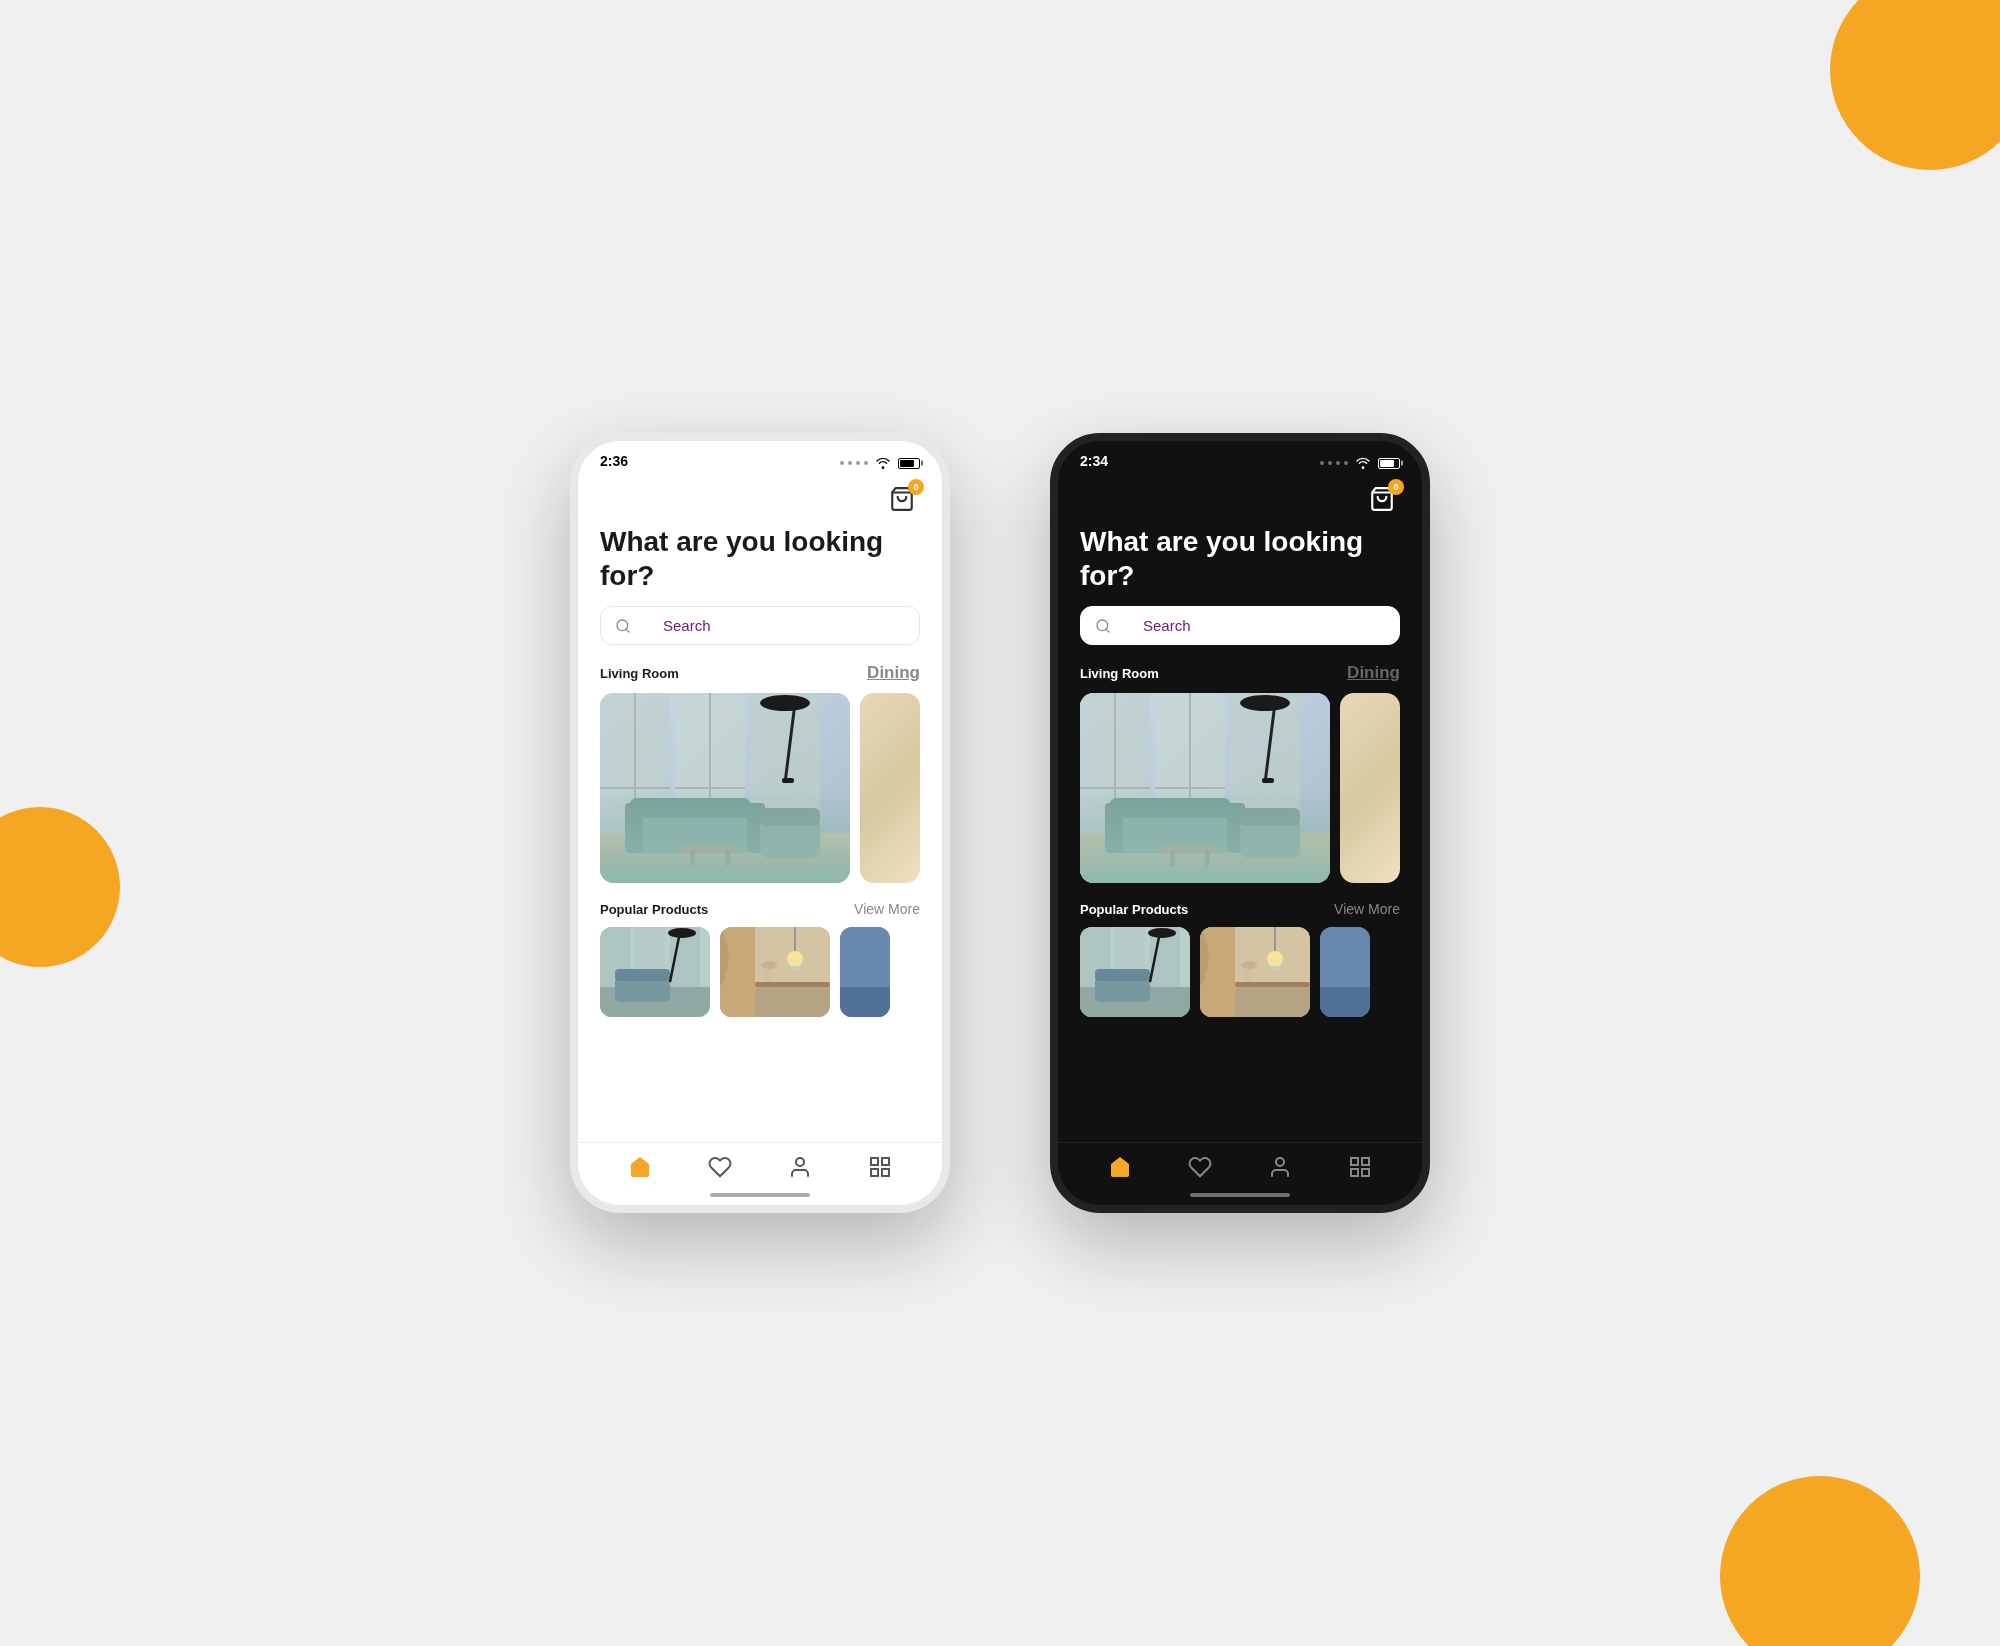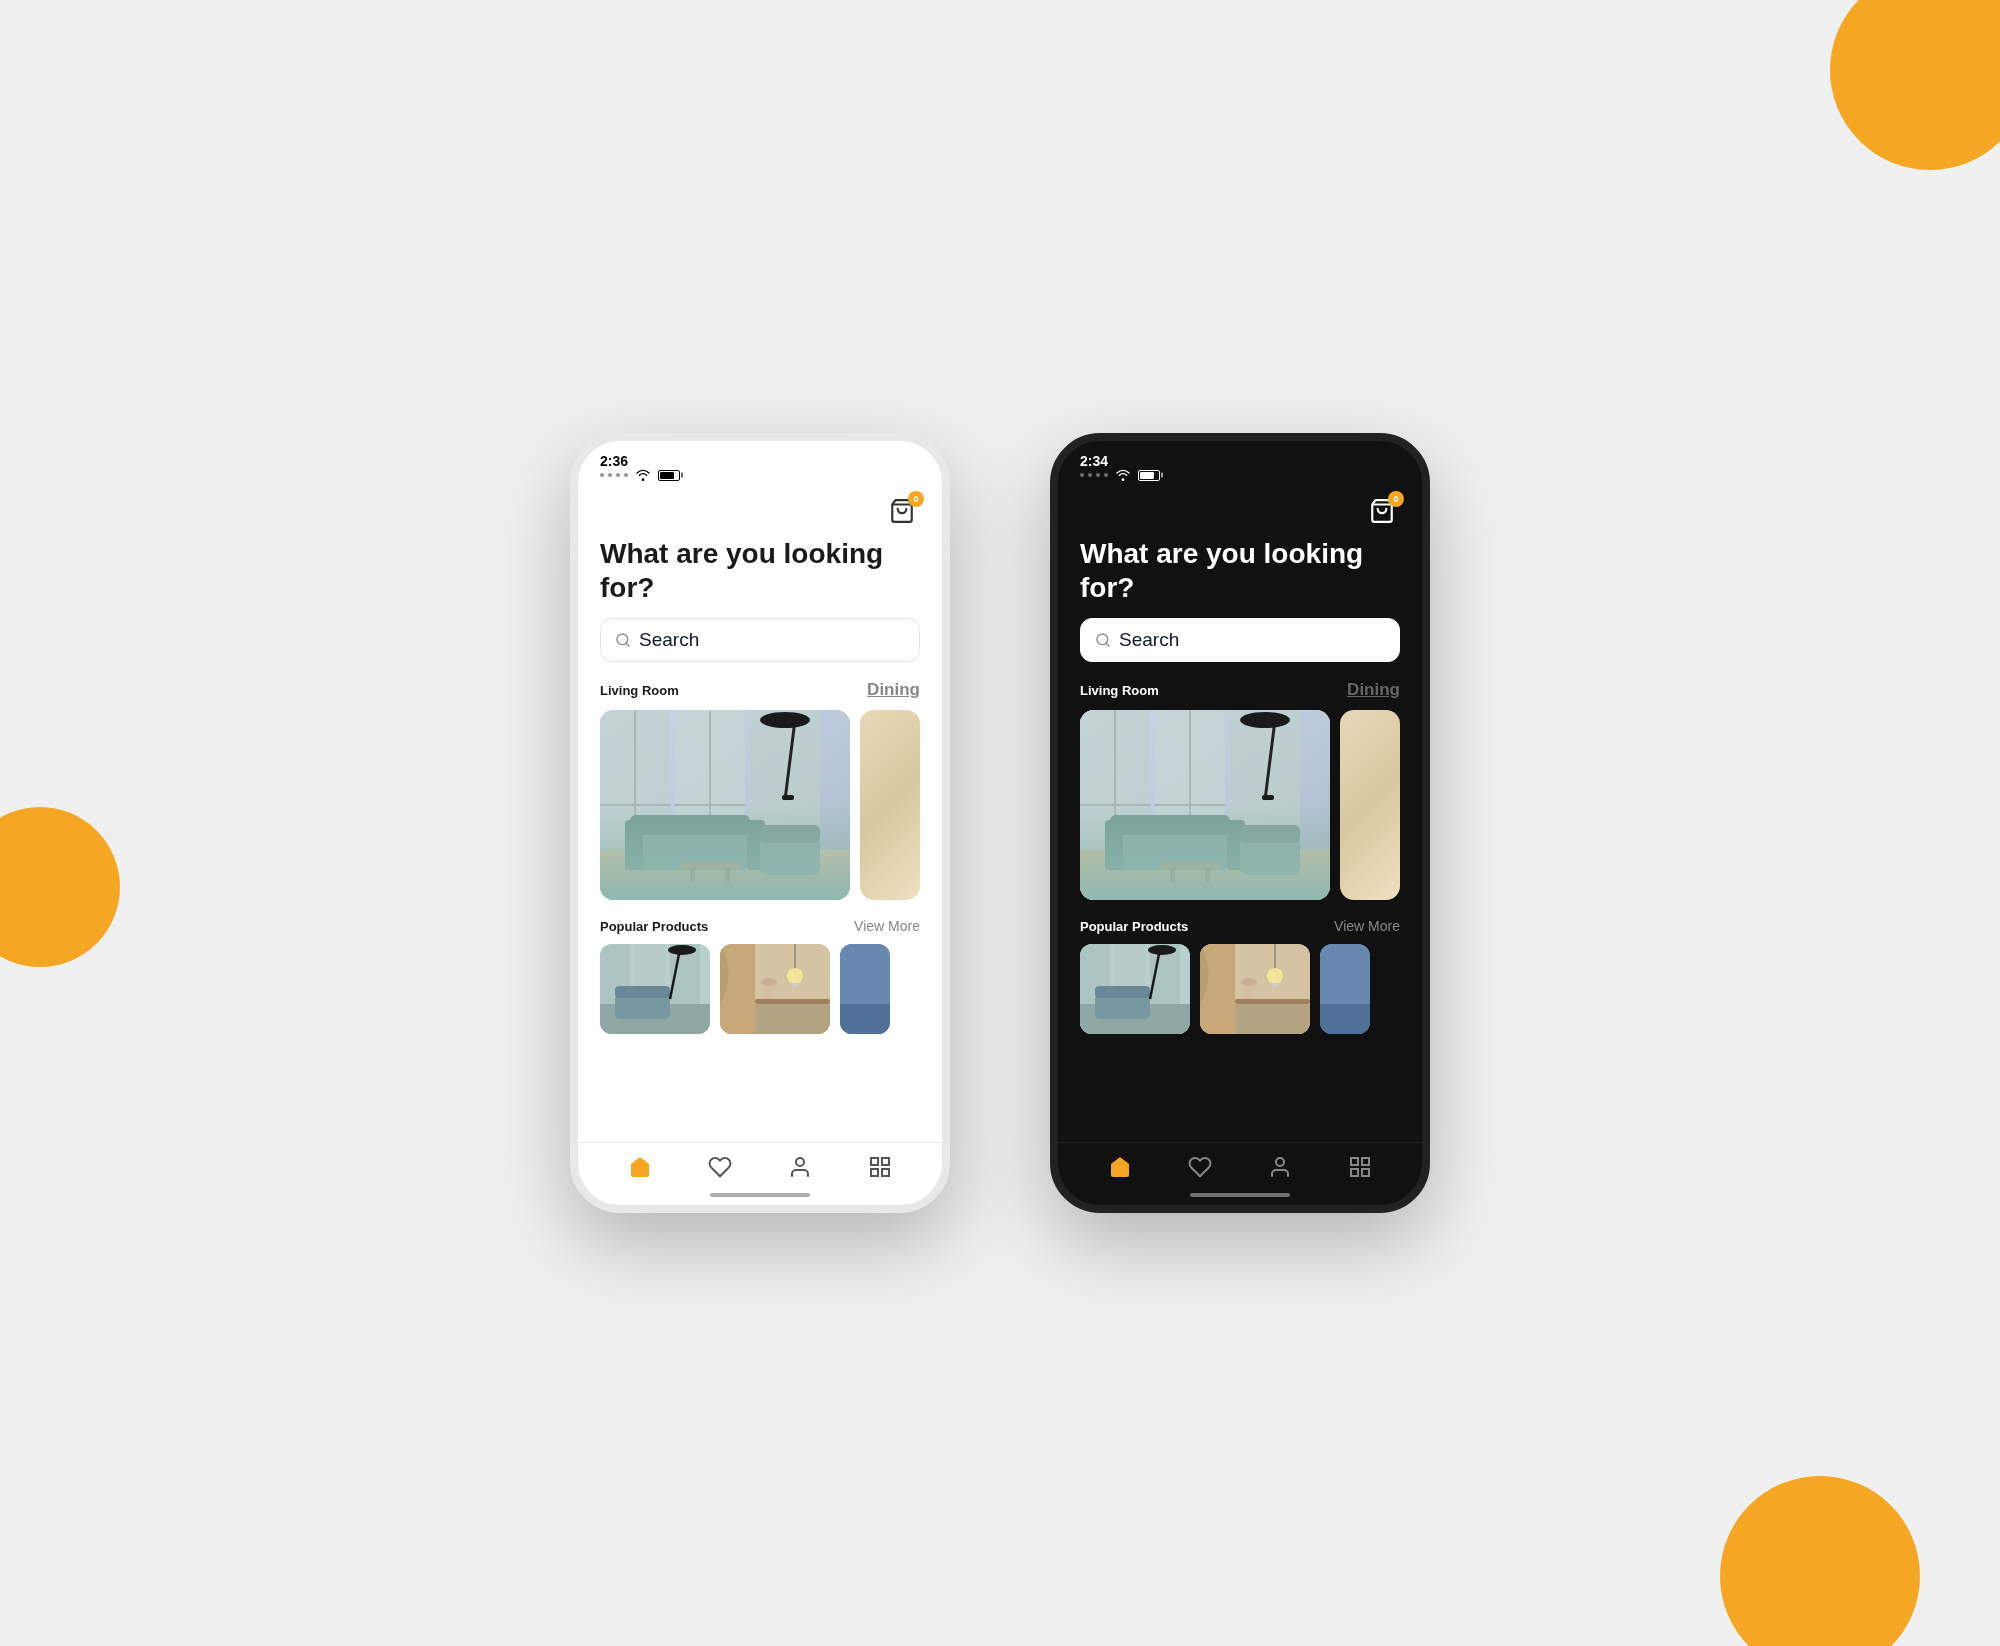--- a/index.html
+++ b/index.html
@@ -73,25 +73,24 @@
 
     .phone-dark {
       background: #111111;
       border: 8px solid #222222;
     }
 
     
     .status-bar {
       display: flex;
       justify-content: space-between;
-      align-items: flex-start;
+      align-items: flex-end;
       padding: 12px 22px 6px;
       font-size: 13px;
       font-weight: 600;
-      flex-direction: column;
     }
 
     .phone-light .status-bar {
       color: #000;
     }
 
     .phone-dark .status-bar {
       color: #fff;
     }
 
@@ -213,22 +212,23 @@
       padding: 10px 14px;
       gap: 8px;
     }
 
     .phone-dark .search-bar {
       background: #ffffff;
       border-color: #ffffff;
     }
 
     .search-placeholder {
-      font-size: 19px;
-      color: #0f172a;
+      font-size: 15px;
+      color: #701a75;
+      margin-left: 24px;
     }
 
     
     .section-header {
       display: flex;
       justify-content: space-between;
       align-items: center;
       padding: 0 22px 10px;
     }
 

